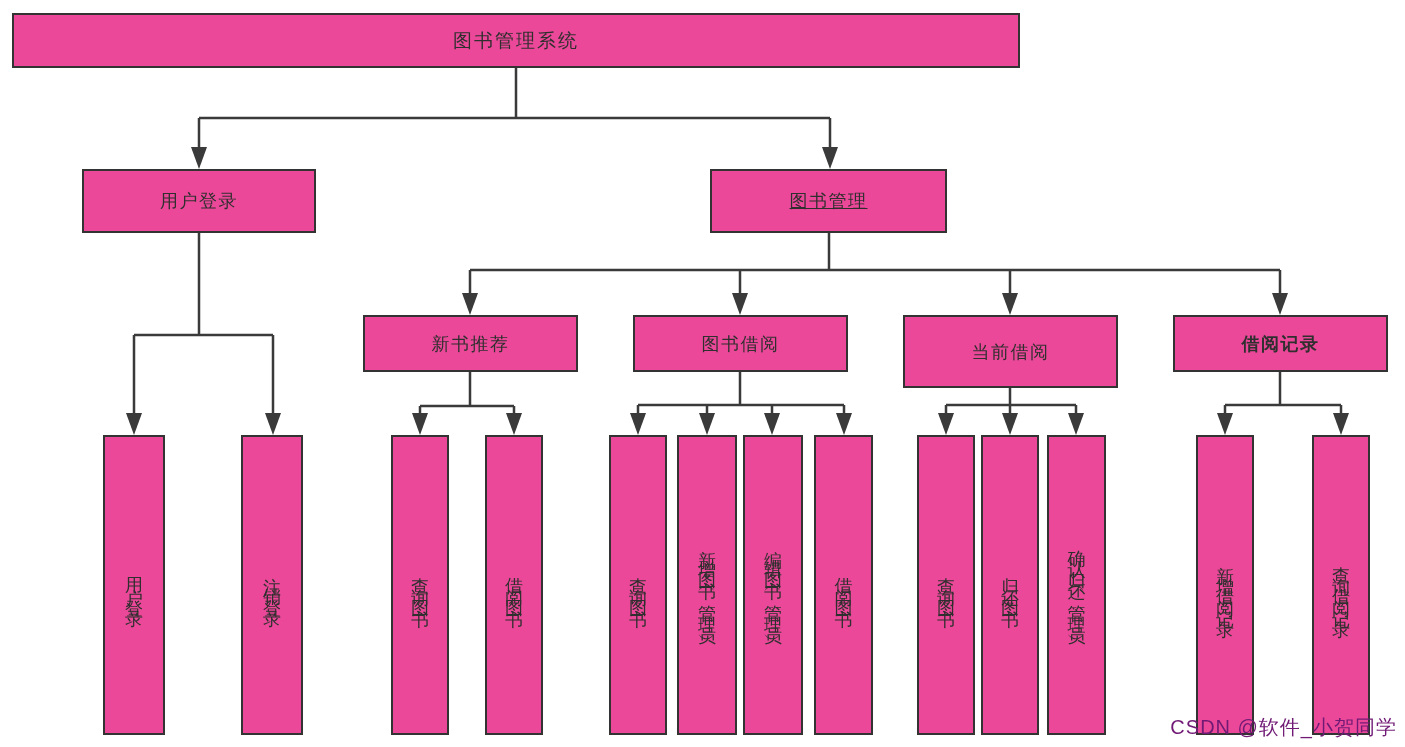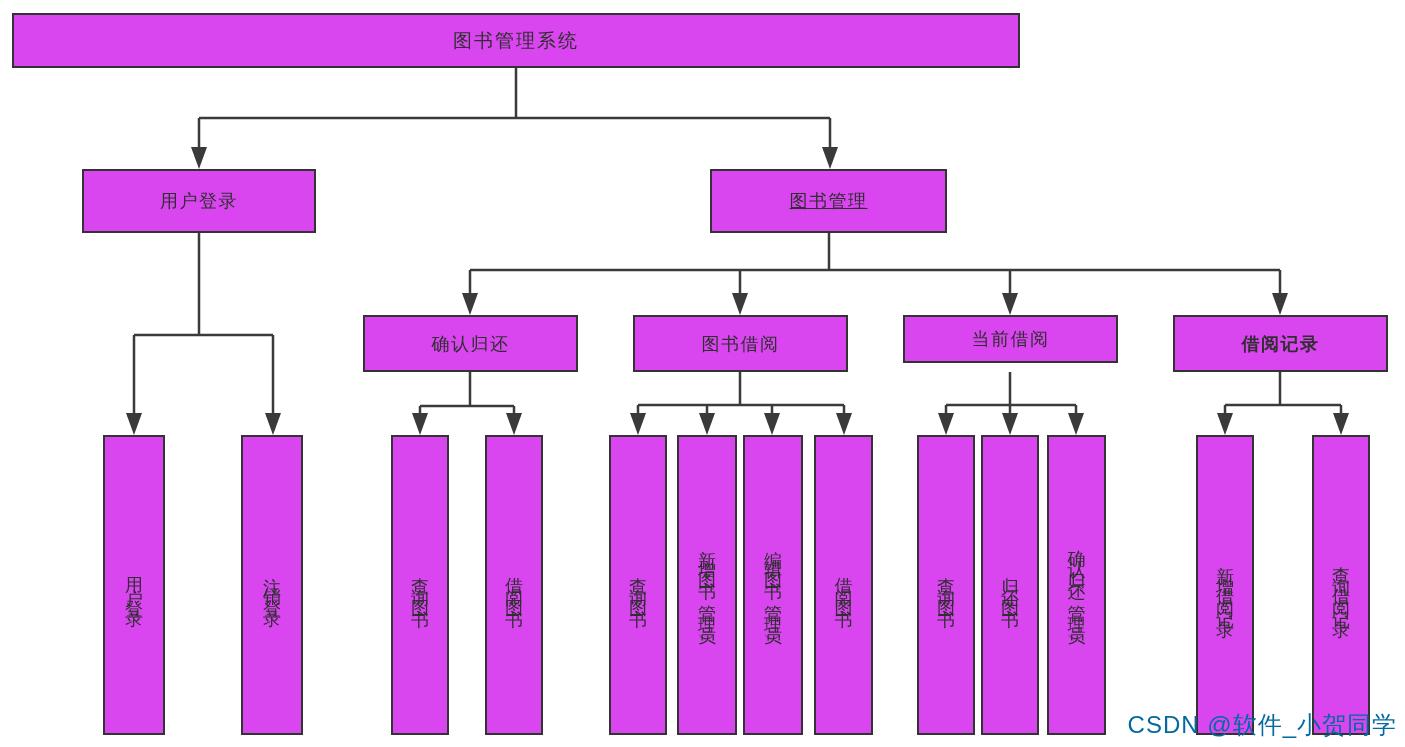--- a/index.html
+++ b/index.html
@@ -2,38 +2,38 @@
 <html><head>
 <meta charset="utf-8">
 <style>
   html,body{margin:0;padding:0;background:#ffffff;}
   .stage{
     position:relative;width:1405px;height:747px;background:#ffffff;
     font-family:"Liberation Sans",sans-serif;color:#2f2f2f;overflow:hidden;
   }
   .wires{position:absolute;left:0;top:0;z-index:0;}
   .box{
-    position:absolute;box-sizing:border-box;background:#d946ef;
+    position:absolute;box-sizing:border-box;background:#ec4899;
     border:2.5px solid #333333;z-index:1;
   }
   .hbox{
     display:flex;align-items:center;justify-content:center;
     font-size:18px;letter-spacing:1.5px;
   }
   .vbox .vtext{
     position:absolute;left:50%;top:50%;
     transform:translate(-50%,-50%);
     writing-mode:vertical-rl;text-orientation:mixed;
     letter-spacing:11px;line-height:1;white-space:nowrap;
     font-size:18px;
   }
   .title{font-size:19px;letter-spacing:2px;}
   .watermark{
     position:absolute;right:8px;bottom:6px;z-index:2;
-    font-size:24px;color:#0369a1;letter-spacing:1px;
+    font-size:20px;color:#701a75;letter-spacing:1px;
   }
 </style>
 </head>
 <body>
 
 <div class="stage">
 
   <svg class="wires" width="1405" height="747" viewBox="0 0 1405 747">
     <g stroke="#3a3a3a" stroke-width="2.5" fill="none">
       <path d="M516 68 V118 M199 118 H830 M199 118 V150 M830 118 V150"></path>
@@ -65,23 +65,23 @@
       <polygon points="1217,413 1233,413 1225,435"></polygon>
       <polygon points="1333,413 1349,413 1341,435"></polygon>
     </g>
   </svg>
 
   <div class="box hbox title" style="left:12px;top:13px;width:1008px;height:55px;">图书管理系统</div>
 
   <div class="box hbox" style="left:82px;top:169px;width:234px;height:64px;">用户登录</div>
   <div class="box hbox" style="left:710px;top:169px;width:237px;height:64px;text-decoration:underline;">图书管理</div>
 
-  <div class="box hbox" style="left:363px;top:315px;width:215px;height:57px;">确认归还</div>
+  <div class="box hbox" style="left:363px;top:315px;width:215px;height:57px;">新书推荐</div>
   <div class="box hbox" style="left:633px;top:315px;width:215px;height:57px;">图书借阅</div>
-  <div class="box hbox" style="left:903px;top:315px;width:215px;height:48px;">当前借阅</div>
+  <div class="box hbox" style="left:903px;top:315px;width:215px;height:73px;">当前借阅</div>
   <div class="box hbox" style="left:1173px;top:315px;width:215px;height:57px;font-weight:bold;">借阅记录</div>
 
   <div class="box vbox" style="left:103px;top:435px;width:62px;height:300px;">
     <span class="vtext">用户登录</span>
   </div>
   <div class="box vbox" style="left:241px;top:435px;width:62px;height:300px;">
     <span class="vtext">注销登录</span>
   </div>
 
   <div class="box vbox" style="left:391px;top:435px;width:58px;height:300px;">

